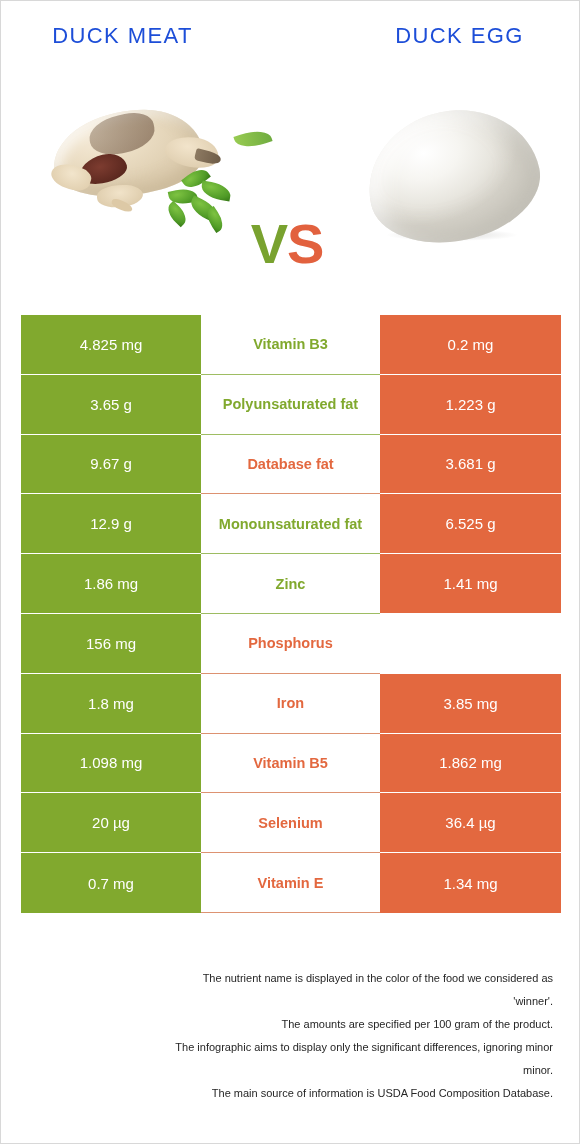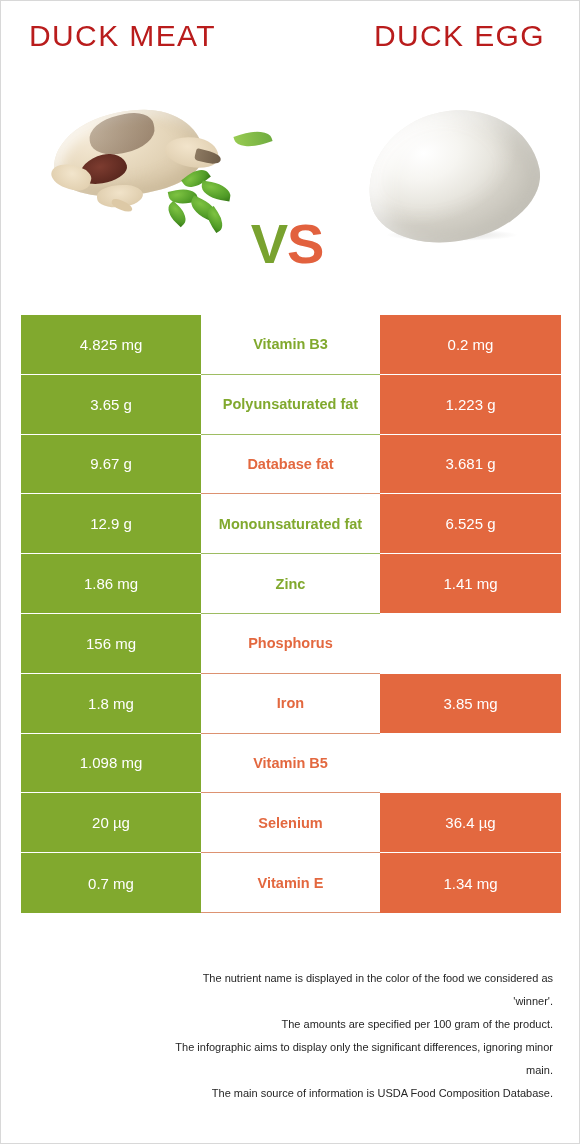--- a/index.html
+++ b/index.html
@@ -26,24 +26,24 @@
     position: absolute;
     top: 18px;
     left: 0;
     width: 580px;
     height: 42px;
     display: flex;
   }
   .header-title {
     flex: 1;
     text-align: center;
-    font-size: 30px;
+    font-size: 22px;
     font-weight: 300;
     letter-spacing: 1.4px;
-    color: #b91c1c;
+    color: #1d4ed8;
     font-family: "Liberation Sans", sans-serif;
     text-transform: uppercase;
     line-height: 34px;
     white-space: nowrap;
   }
   .header-title.left  { padding-right: 60px; }
   .header-title.right { padding-left: 34px; }
 
   
   .hero {
@@ -356,35 +356,36 @@
         <div class="cell mid">Phosphorus</div>
       </div>
       <div class="row win-orange">
         <div class="cell left">1.8 mg</div>
         <div class="cell mid">Iron</div>
         <div class="cell right">3.85 mg</div>
       </div>
       <div class="row win-orange">
         <div class="cell left">1.098 mg</div>
         <div class="cell mid">Vitamin B5</div>
+        <div class="cell right">1.862 mg</div>
       </div>
       <div class="row win-orange">
         <div class="cell left">20 µg</div>
         <div class="cell mid">Selenium</div>
         <div class="cell right">36.4 µg</div>
       </div>
       <div class="row win-orange">
         <div class="cell left">0.7 mg</div>
         <div class="cell mid">Vitamin E</div>
         <div class="cell right">1.34 mg</div>
       </div>
     </div>
 
   <div class="footer">
     <p>The nutrient name is displayed in the color of the food we considered as</p>
     <p>'winner'.</p>
     <p>The amounts are specified per 100 gram of the product.</p>
     <p>The infographic aims to display only the significant differences, ignoring minor</p>
-    <p>main.</p>
+    <p>minor.</p>
     <p>The main source of information is USDA Food Composition Database.</p>
   </div>
 
 </div>
 
 </body></html>

